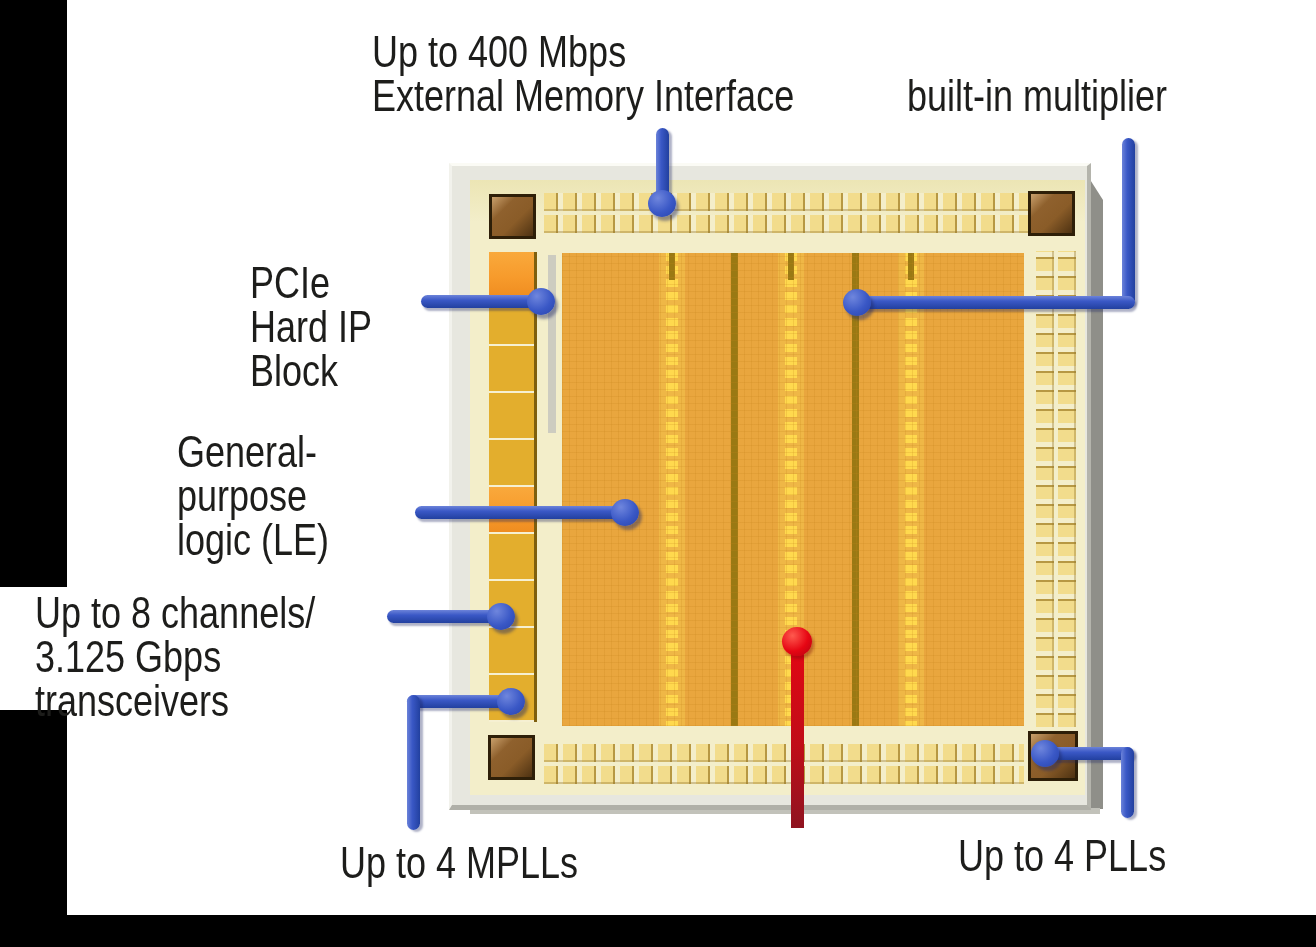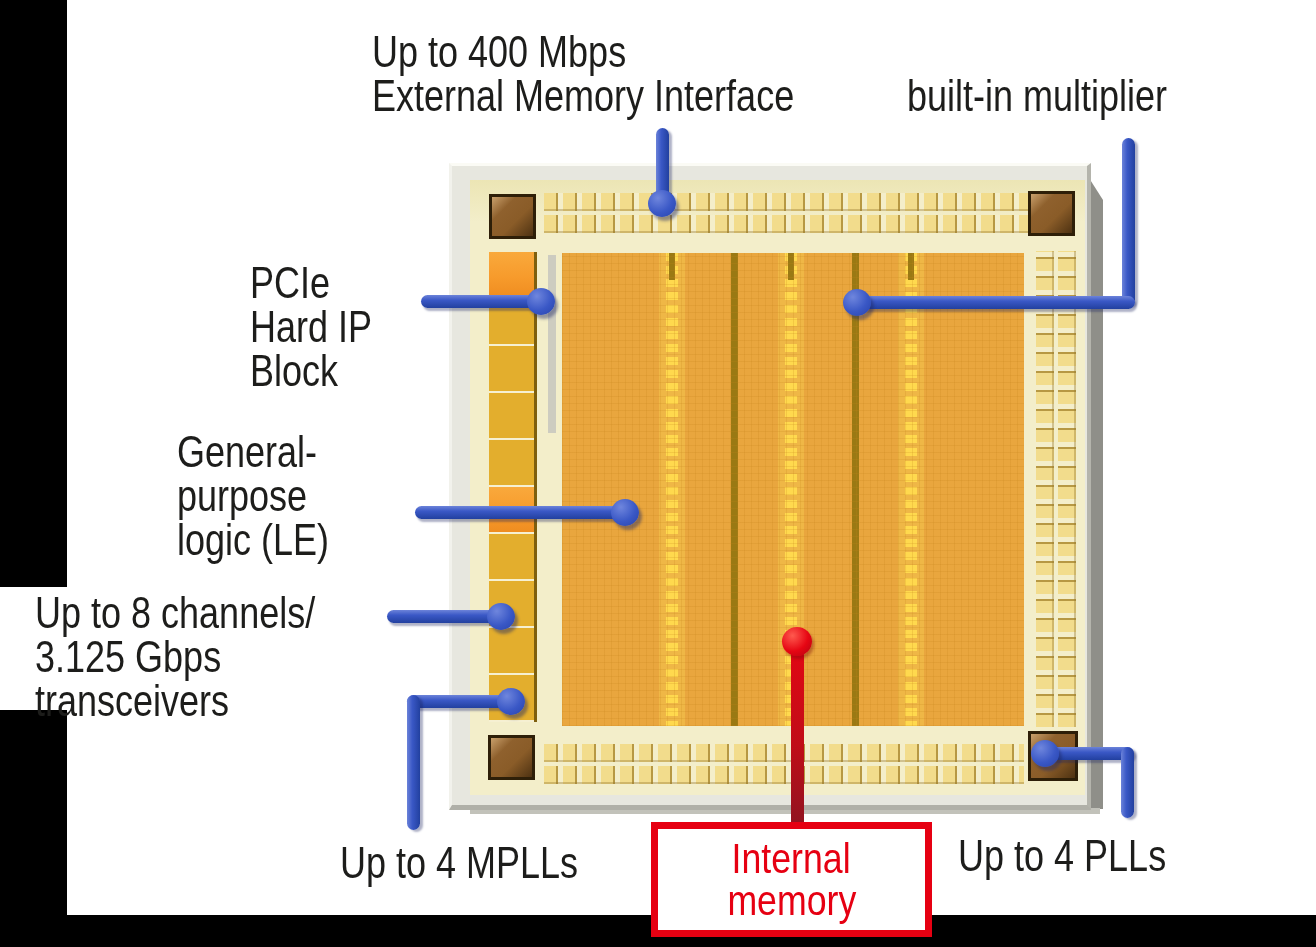--- a/index.html
+++ b/index.html
@@ -188,18 +188,14 @@
   </div>
 
   <div class="lbl" style="left:340px;top:841px;">
     <div>Up to 4 MPLLs</div>
   </div>
 
   <div class="lbl" style="left:958px;top:834px;">
     <div>Up to 4 PLLs</div>
   </div>
 
-  <div id="internal-memory-box">
-    <div class="rline">Internal</div>
-    <div class="rline">memory</div>
-  </div>
 
 </div>
 
 </body></html>

